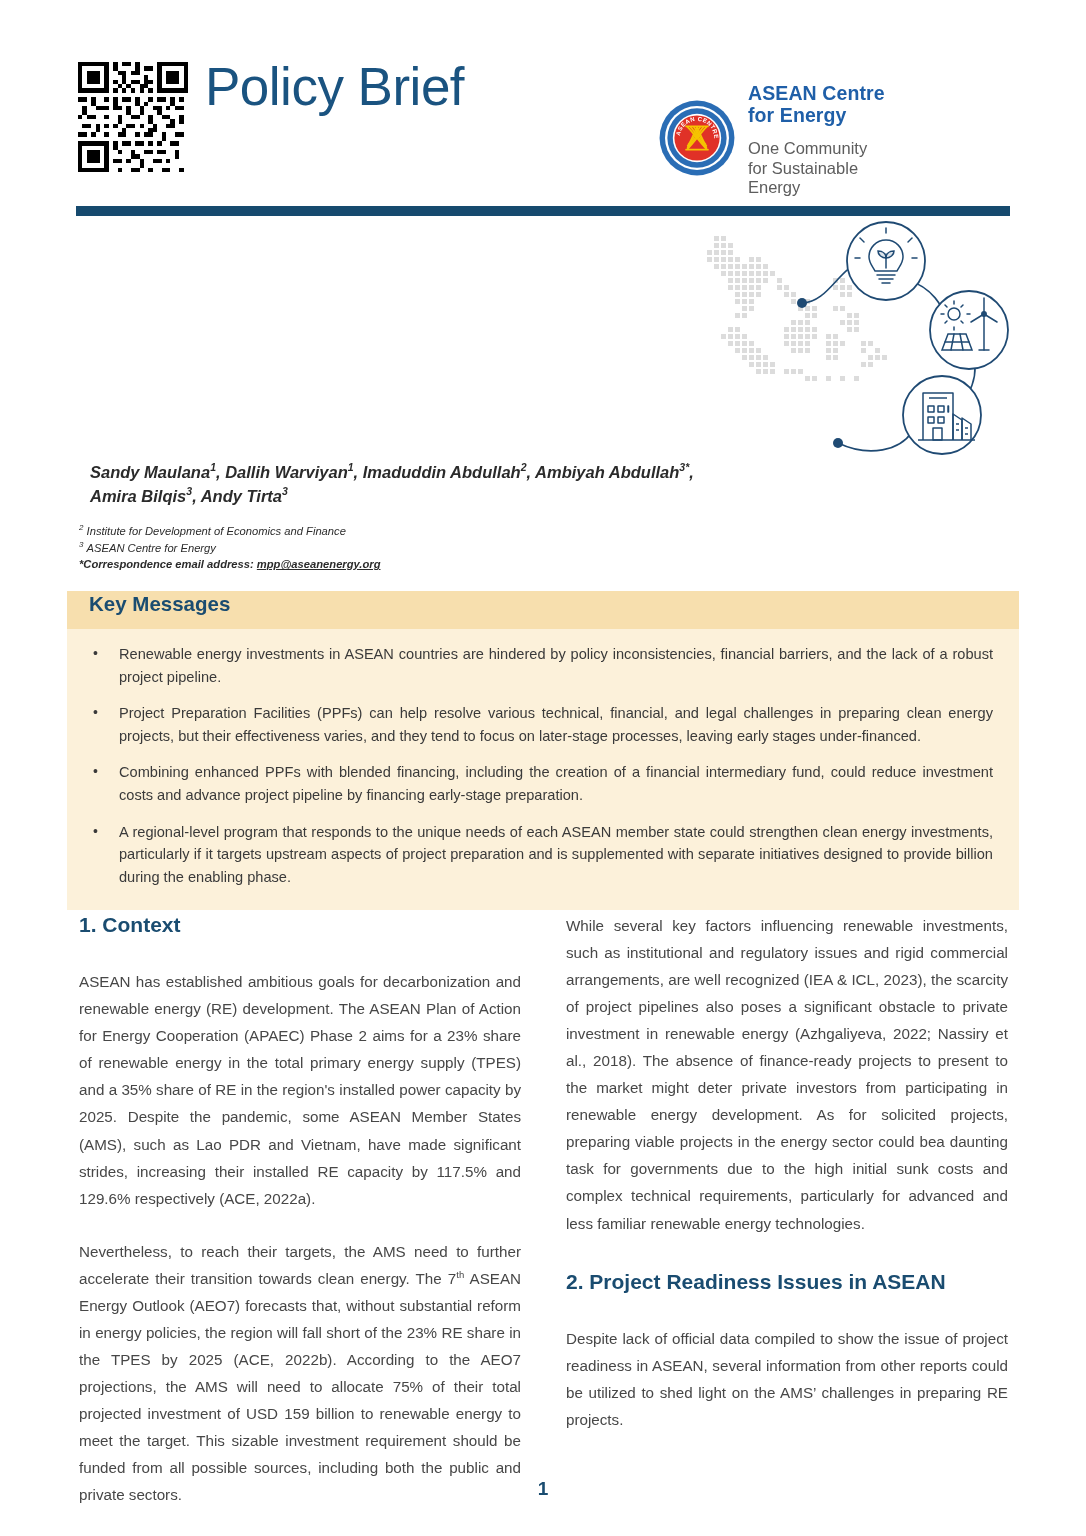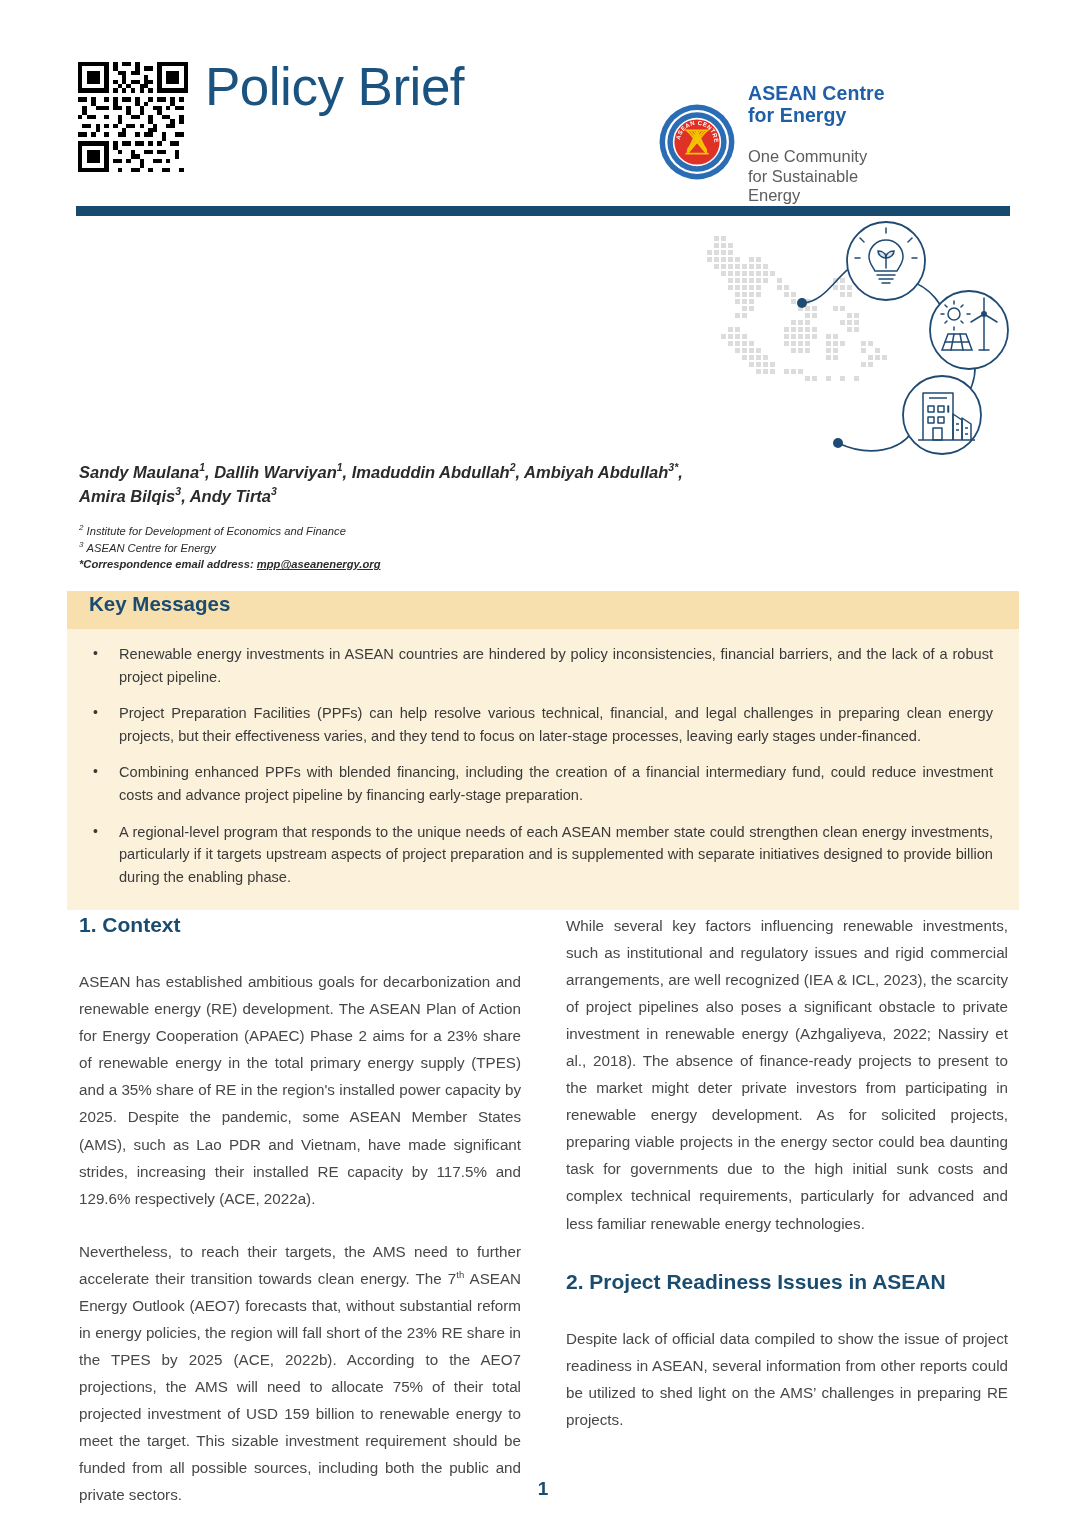--- a/index.html
+++ b/index.html
@@ -65,21 +65,21 @@
     font-size: 19.5px;
     font-weight: bold;
     color: #1f5fa8;
     letter-spacing: 0.1px;
     line-height: 1.15;
   }
   .ace-tag {
     font-size: 16.5px;
     color: #5d5d5d;
     line-height: 1.2;
-    margin-top: 20px;
+    margin-top: 12px;
   }
 
   
   .rule {
     position: absolute;
     left: 76px; top: 206px;
     width: 934px; height: 10px;
     background: #164a6e;
   }
 
@@ -92,21 +92,21 @@
   .doc-title {
     font-size: 32.5px;
     font-weight: bold;
     color: #1a4c70;
     line-height: 1.30;
     letter-spacing: -0.1px;
     margin: 0;
   }
   .authors {
     position: absolute;
-    left: 79px; top: 460px;
+    left: 90px; top: 460px;
     width: 650px;
     font-size: 16.5px;
     font-style: italic;
     font-weight: bold;
     color: #2b2b2b;
     line-height: 1.45;
   }
   .authors sup { font-size: 10.5px; vertical-align: super; }
   .affils {
     position: absolute;

